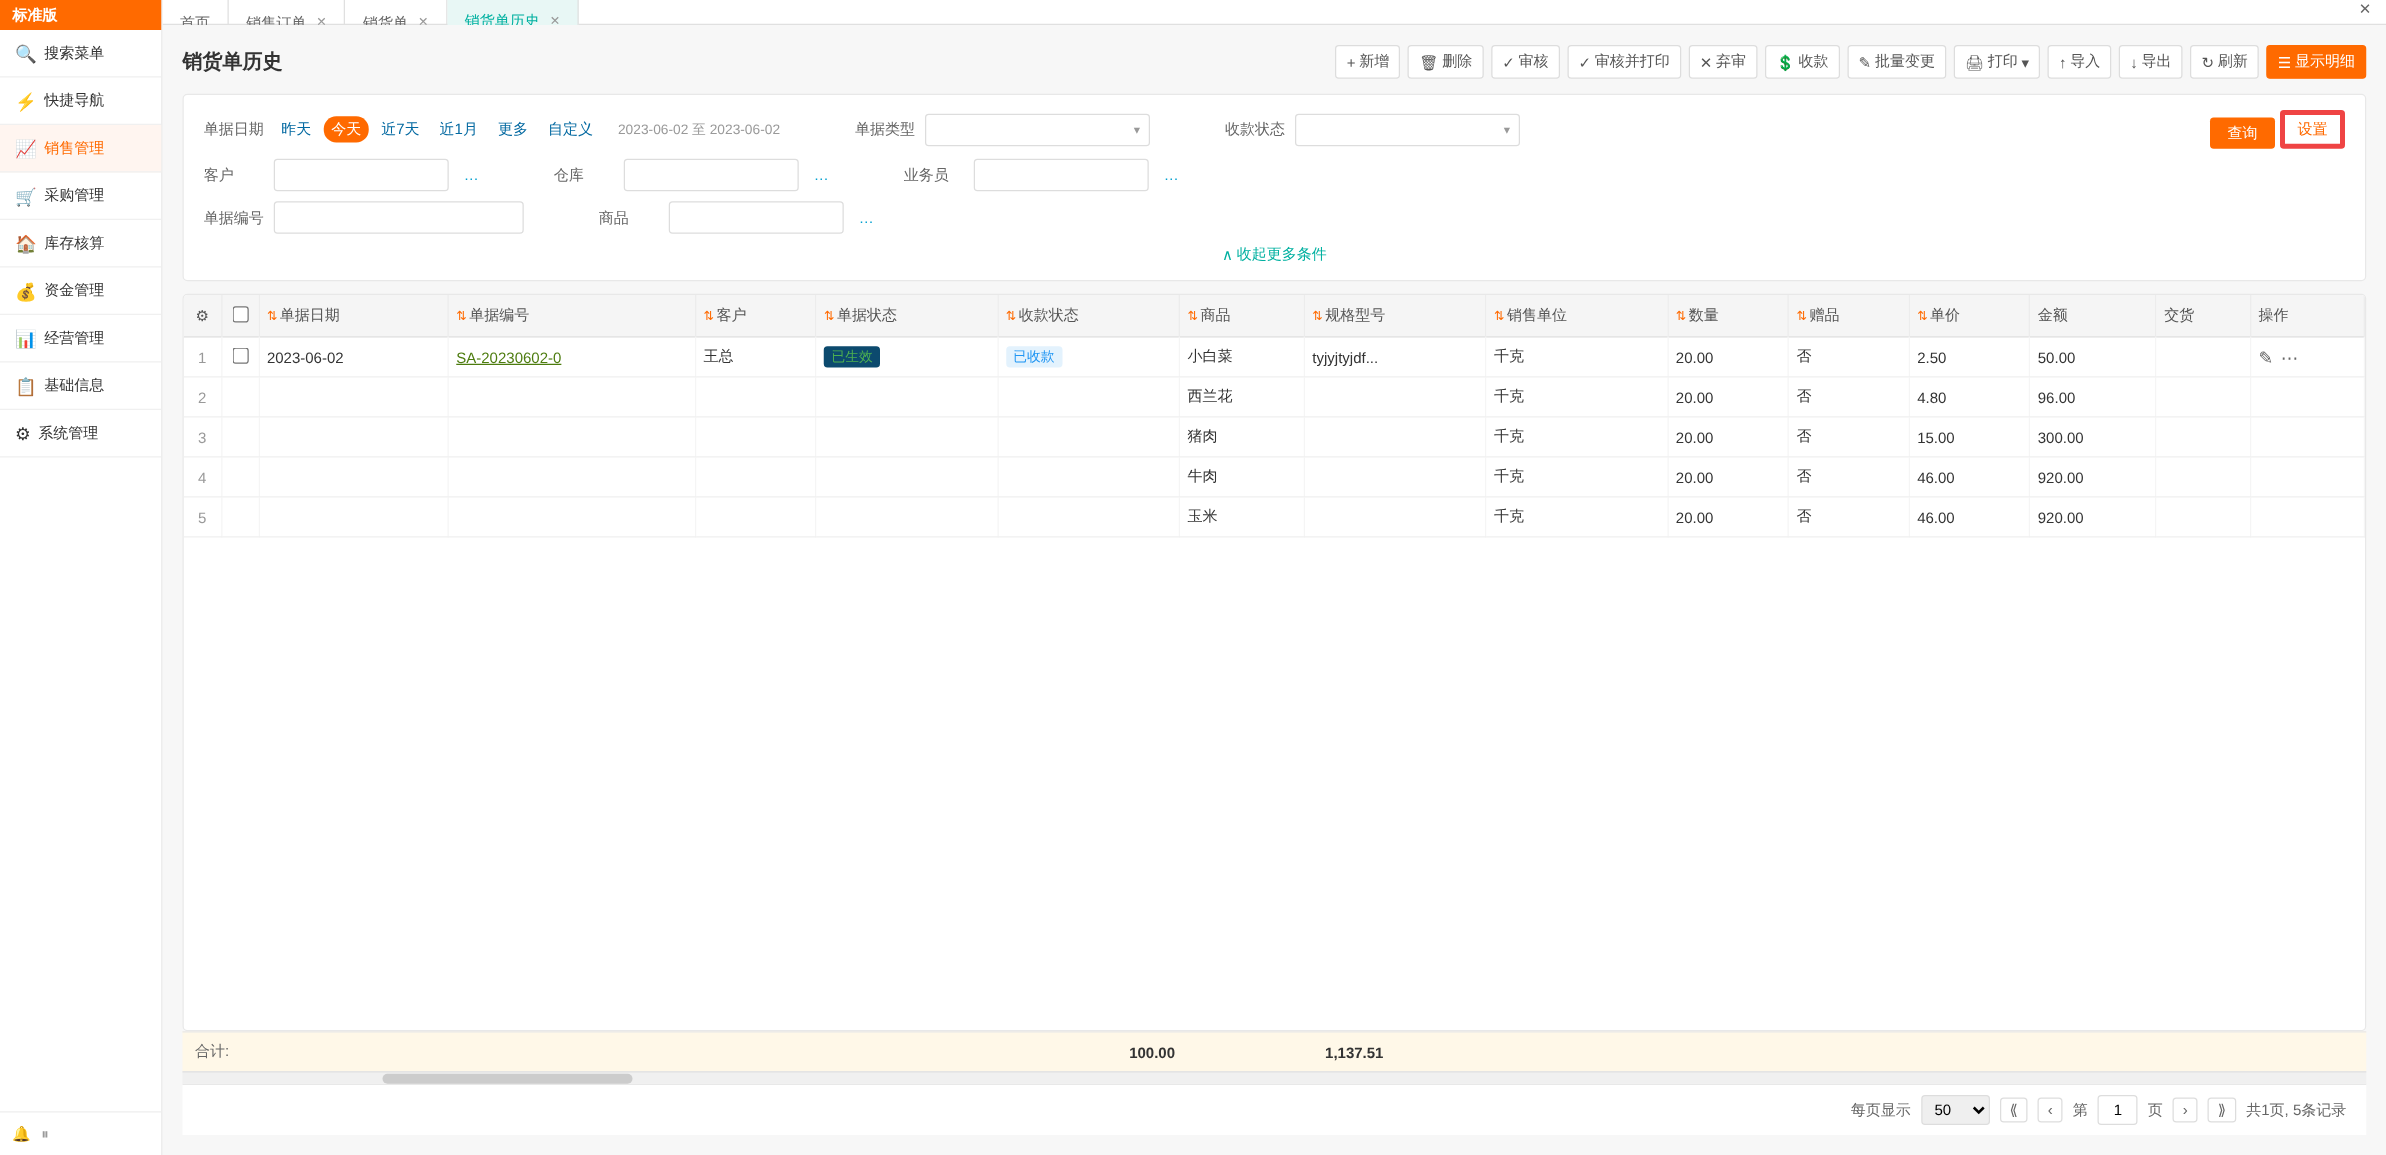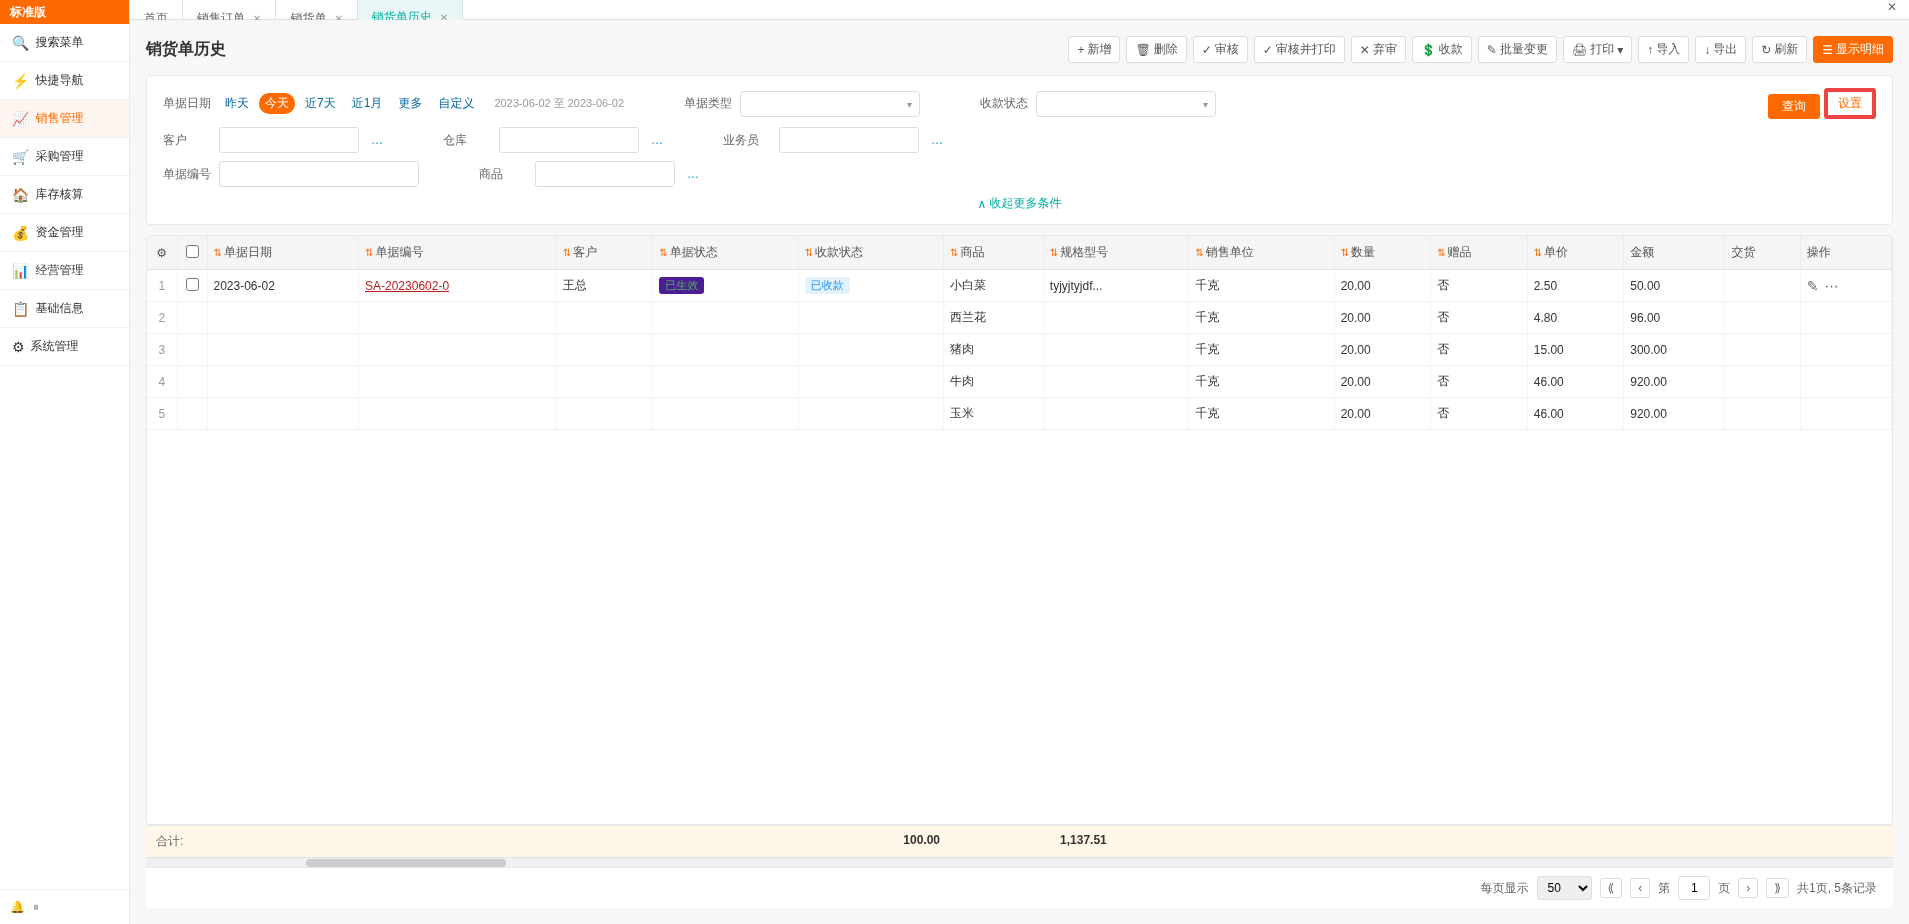--- a/index.html
+++ b/index.html
@@ -244,34 +244,35 @@
       border-right: 1px solid #f5f5f5;
       color: #333;
     }
     .sort-icon { color: #ff6a00; font-size: 10px; margin-right: 2px; }
     .badge {
       display: inline-block;
       padding: 1px 6px;
       border-radius: 3px;
       font-size: 11px;
     }
-    .badge-active { background: #4c1d95; color: #4caf50; }
+    .badge-active { background: #0c4a6e; color: #4caf50; }
     .badge-paid { background: #e3f2fd; color: #2196f3; }
-    .link-text { color: #b91c1c; cursor: pointer; text-decoration: underline; }
+    .link-text { color: #4d7c0f; cursor: pointer; text-decoration: underline; }
     .action-icons { display: flex; gap: 6px; }
     .action-icon { color: #666; cursor: pointer; font-size: 14px; }
     .row-num { color: #999; text-align: center; }
 
     
     .table-footer {
       background: #fff8e8;
       border-top: 1px solid #e8e8e8;
       padding: 7px 10px;
       display: flex;
       gap: 20px;
+      align-items: center;
     }
     .total-label { color: #666; }
     .total-value { color: #333; font-weight: bold; margin-left: 4px; }
 
     
     .pagination-bar {
       background: #fff;
       border-top: 1px solid #e8e8e8;
       padding: 8px 16px;
       display: flex;

